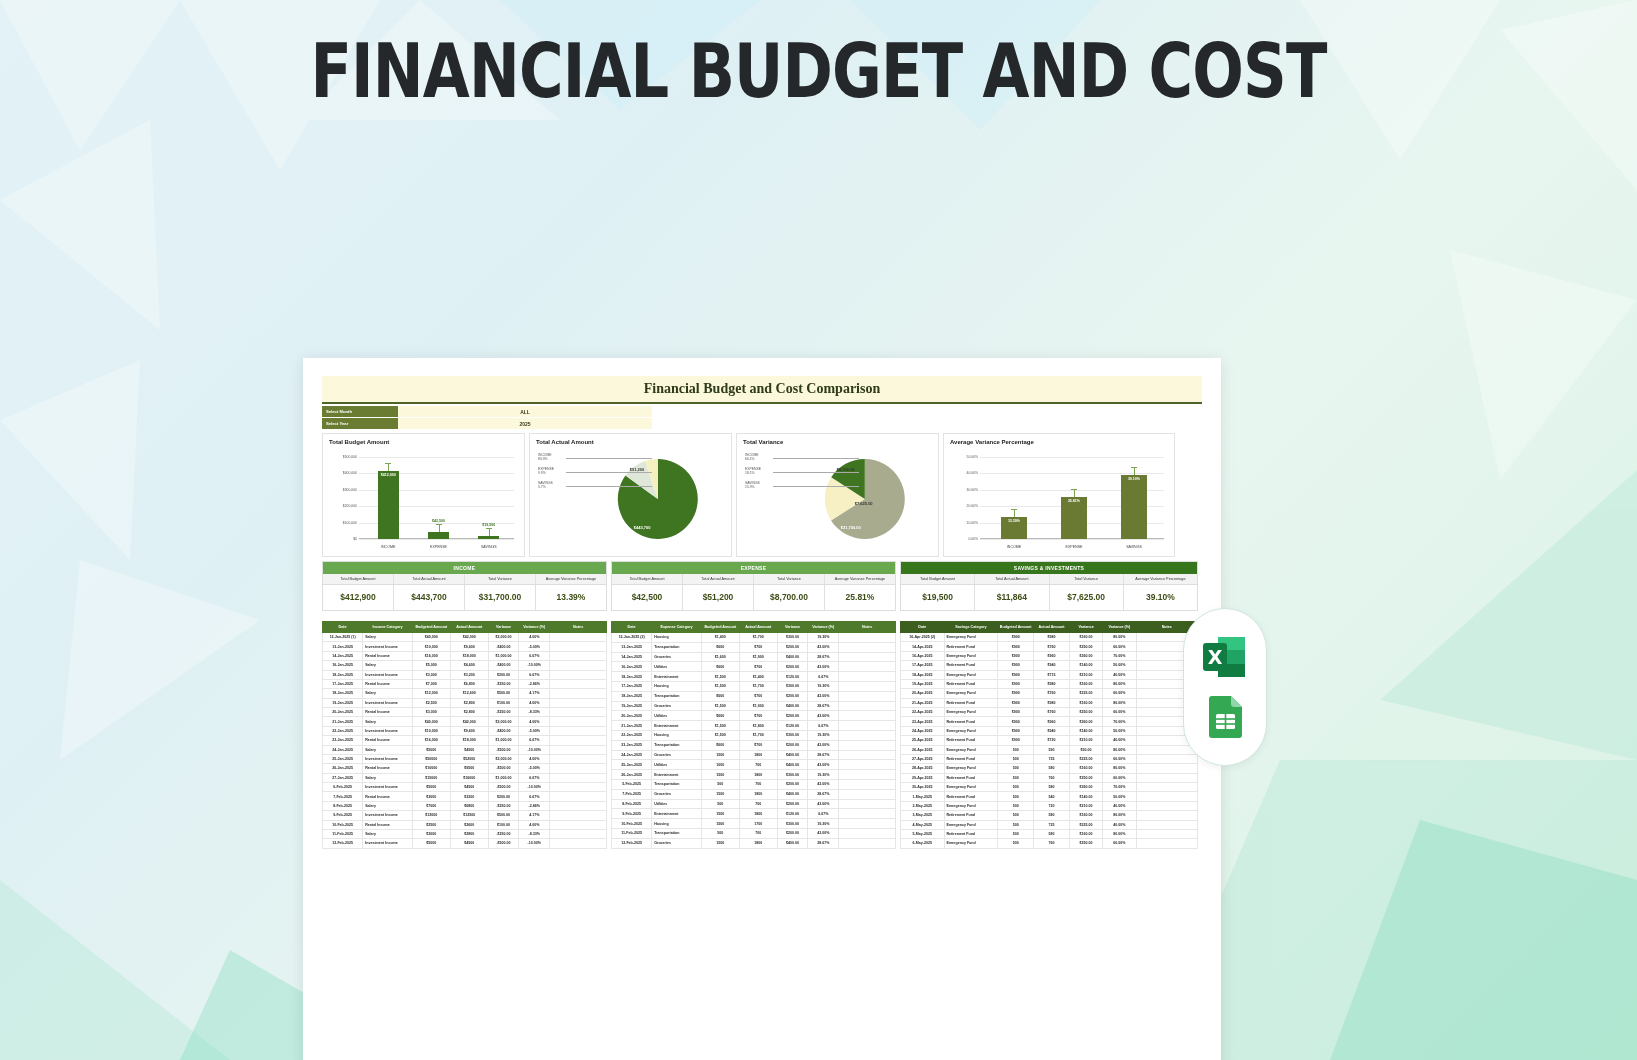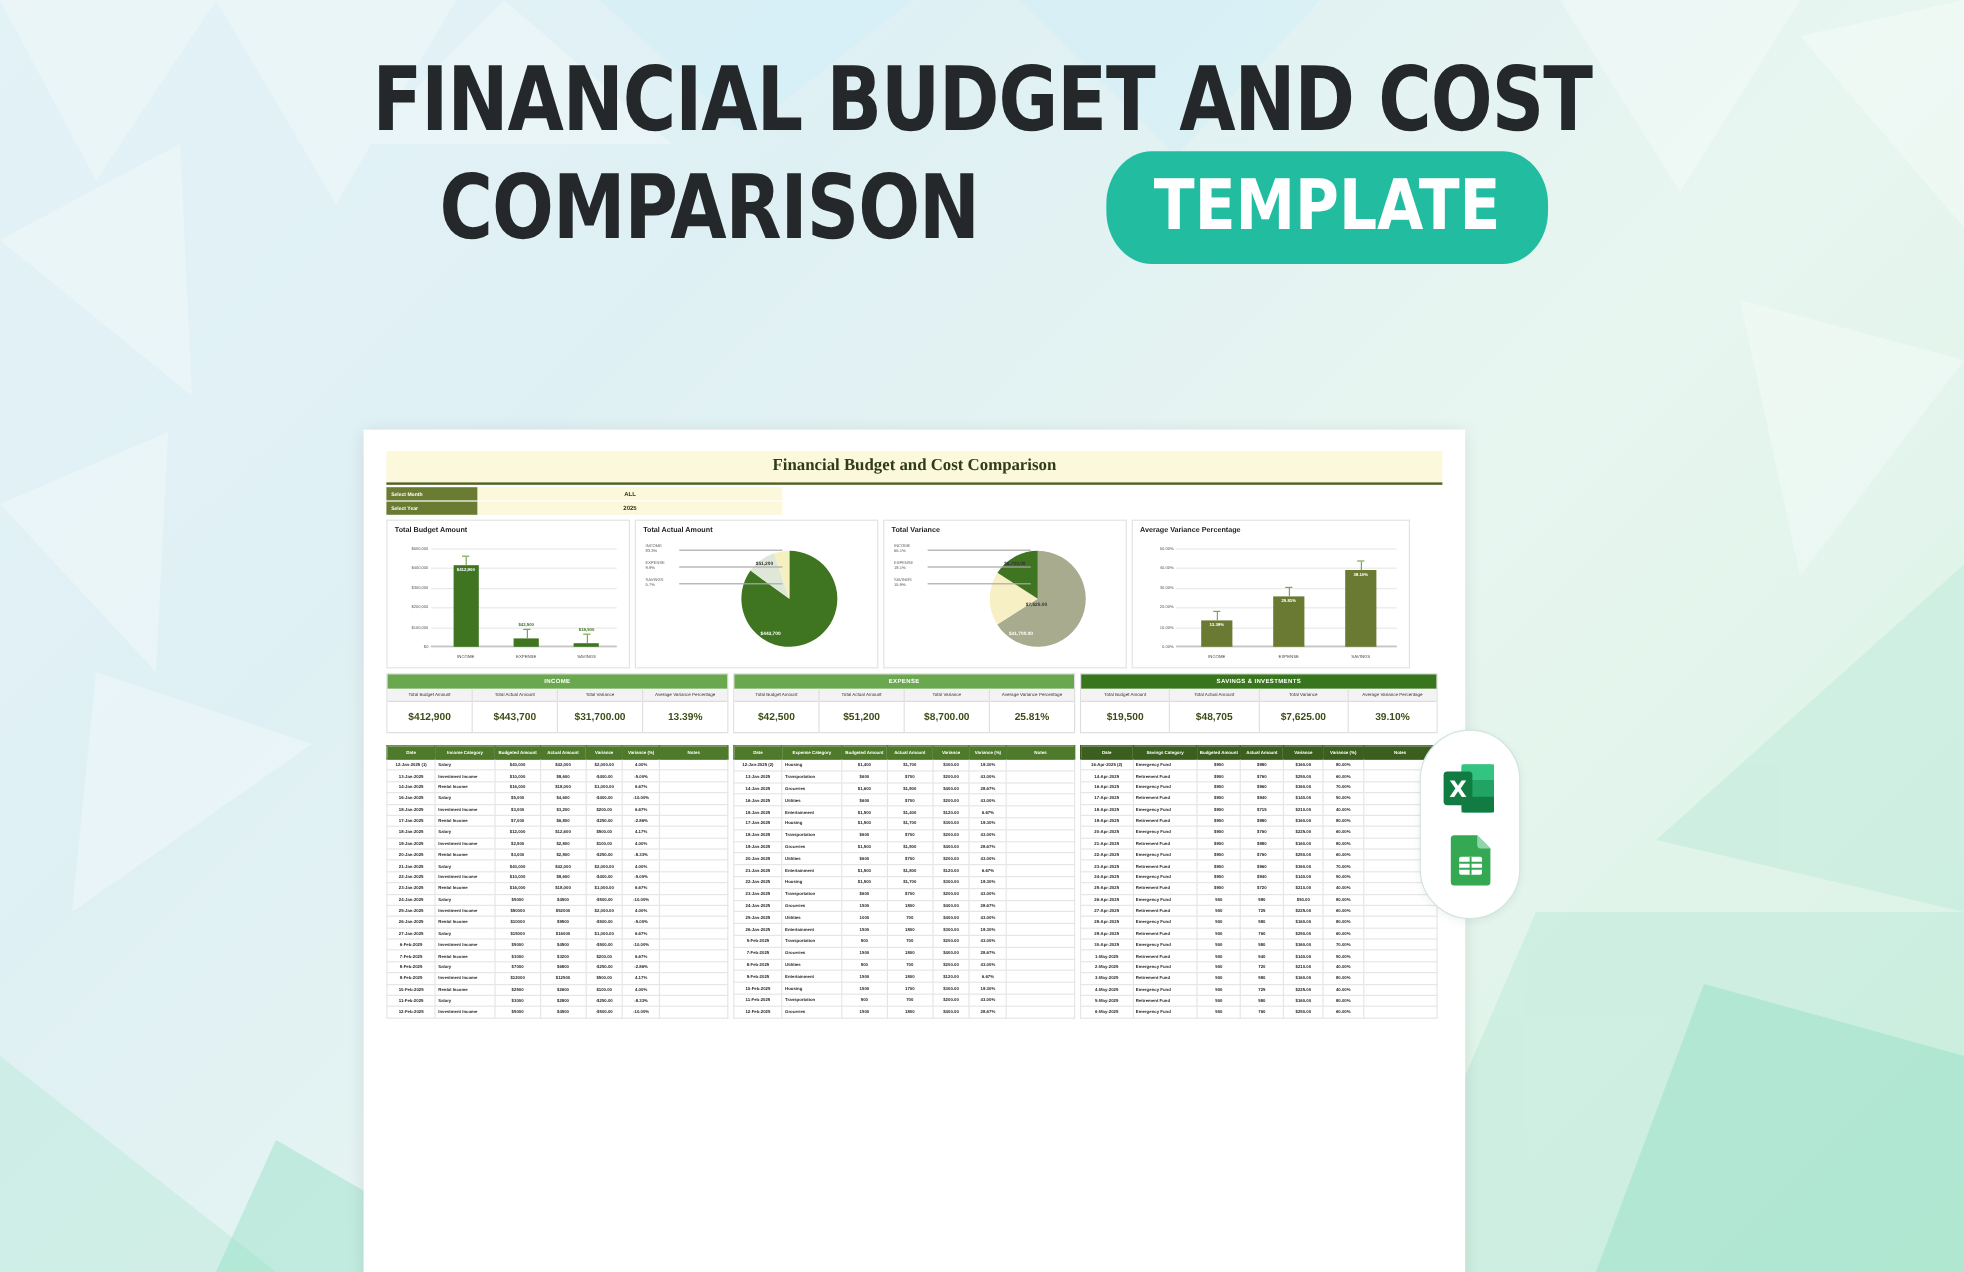--- a/index.html
+++ b/index.html
@@ -7,21 +7,21 @@
   body {
     font-family: "Liberation Sans", sans-serif;
     background: linear-gradient(135deg,#e3f2f6 0%,#dff0f4 30%,#e8f6f0 60%,#d9f2e4 100%);
     position: relative;
   }
   
   .bg-deco { position:absolute; inset:0; overflow:hidden; pointer-events:none; }
   .bg-deco svg { width:100%; height:100%; display:block; }
 
   
-  .hero { position:relative; padding-top:48px; text-align:center; }
+  .hero { position:relative; padding-top:36px; text-align:center; }
   .hero-title {
     font-family: "DejaVu Sans", sans-serif;
     font-weight: 800;
     font-size: 74px;
     line-height: 0.95;
     letter-spacing: -1px;
     color: #25282b;
     transform: scaleX(0.82);
     text-transform: uppercase;
   }
@@ -146,24 +146,20 @@
     </g>
     <g fill="#cfeef8" opacity="0.5">
       <polygon points="500,0 760,0 620,110"></polygon>
       <polygon points="850,0 1100,0 980,130"></polygon>
     </g>
   </svg>
 </div>
 
 <div class="hero">
   <div class="hero-title">FINANCIAL BUDGET AND COST</div>
-  <div class="title-line2">
-    <div class="hero-title">COMPARISON</div>
-    <div class="badge">TEMPLATE</div>
-  </div>
 </div>
 
 <div class="sheet">
   <div class="wb">
 
     <div class="wb-title-bar">
       <span class="wb-title">Financial Budget and Cost Comparison</span>
     </div>
 
     <div class="selectors" id="selectors">
@@ -317,21 +313,21 @@
         <div class="sum-block sb3">
           <div class="sum-head savings">SAVINGS &amp; INVESTMENTS</div>
           <div class="sum-cols">
             <div>Total Budget Amount</div>
             <div>Total Actual Amount</div>
             <div>Total Variance</div>
             <div>Average Variance Percentage</div>
           </div>
           <div class="sum-vals">
             <div>$19,500</div>
-            <div>$48,705</div>
+            <div>$11,864</div>
             <div>$7,625.00</div>
             <div>39.10%</div>
           </div>
         </div>
       </div>
 
     <div class="tables-row" id="tables-row">
         <table class="tbl t1">
           <colgroup>
             <col style="width: 17%;">

